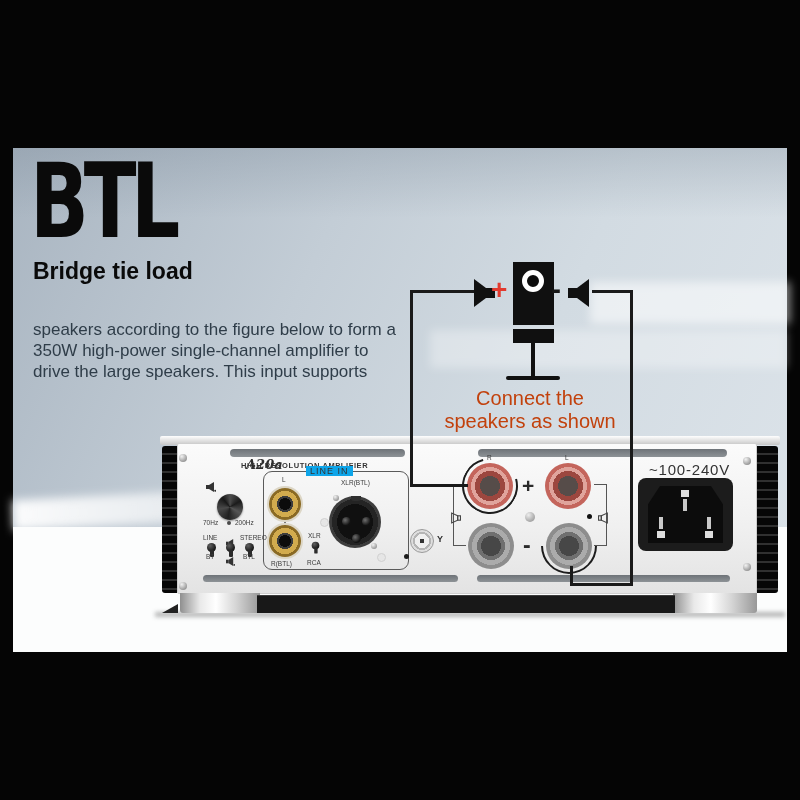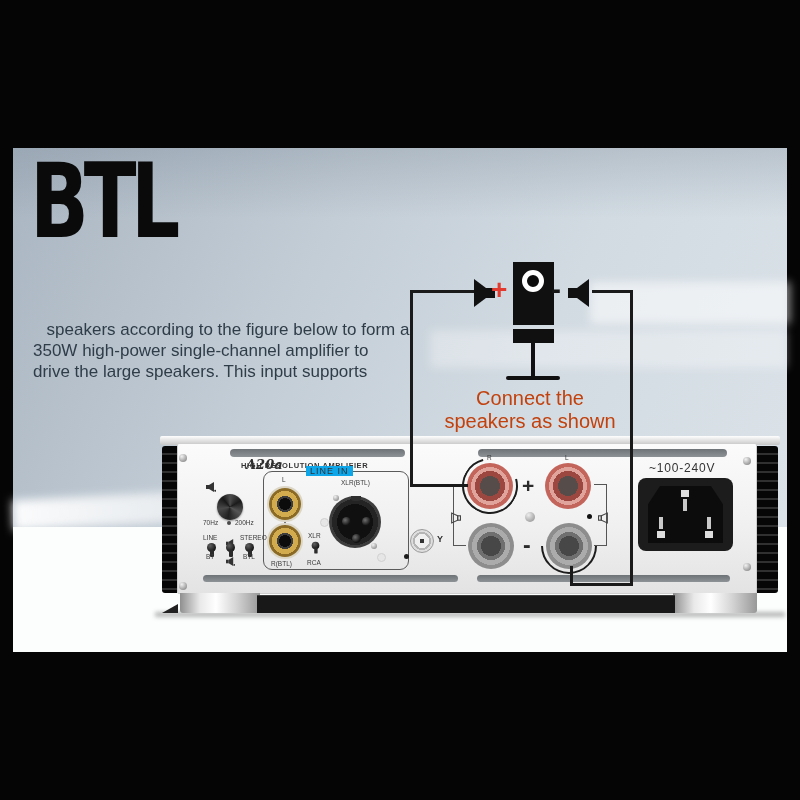--- a/index.html
+++ b/index.html
@@ -47,21 +47,22 @@
 <div id="canvas">
 
   <div id="photo" class="abs"></div>
   <div class="abs streak" style="left:590px;top:282px;width:200px;height:42px;background:rgba(255,255,255,.55);"></div>
   <div class="abs streak" style="left:430px;top:330px;width:357px;height:38px;background:rgba(255,255,255,.32);"></div>
   <div class="abs streak" style="left:13px;top:490px;width:400px;height:30px;transform:rotate(-3deg);background:linear-gradient(90deg,rgba(255,255,255,.95),rgba(255,255,255,.15));"></div>
   <div class="abs" style="left:13px;top:148px;width:774px;height:70px;background:linear-gradient(rgba(120,135,150,.30),rgba(120,135,150,0));"></div>
   <div id="floor" class="abs"></div>
 
   <div id="logo" class="abs">BTL</div>
-  <div class="abs descline" style="top:320px;text-align:center;">speakers according to the figure below to form a</div>
+  <div id="subtitle" class="abs">Bridge tie load</div>
+  <div class="abs descline" style="top:320px;">speakers according to the figure below to form a</div>
   <div class="abs descline" style="top:341px;">350W high-power single-channel amplifier to</div>
   <div class="abs descline" style="top:362px;">drive the large speakers. This input supports</div>
 
   <div class="abs blk" style="left:513px;top:262px;width:41px;height:63px;z-index:6;"></div>
   <div class="abs" style="left:522px;top:270px;width:22px;height:22px;border:5px solid #fff;border-radius:50%;background:#0c0c0c;box-sizing:border-box;z-index:7;"></div>
   <div class="abs blk" style="left:513px;top:329px;width:41px;height:14px;z-index:6;"></div>
   <div class="abs blk" style="left:531px;top:343px;width:4px;height:35px;z-index:6;"></div>
   <div class="abs blk" style="left:506px;top:376px;width:54px;height:4px;border-radius:2px;z-index:6;"></div>
 
   <span class="abs" style="left:470px;top:277px;z-index:6;">
@@ -205,21 +206,21 @@
   <span class="abs spk-ico" style="left:598px;top:510px;">
     <svg width="11" height="12" viewBox="0 0 10 10">
         <g fill="none" stroke="#444" stroke-width="1">
           <rect x="0.5" y="3" width="2.5" height="4"></rect>
           <polygon points="3,3 8.5,0.5 8.5,9.5 3,7"></polygon>
         </g>
       </svg>
   </span>
   <div class="abs" style="left:587px;top:514px;width:5px;height:5px;border-radius:50%;background:#111;z-index:5;"></div>
 
-  <div class="abs" style="left:649px;top:461px;font-size:12px;letter-spacing:.8px;color:#333;z-index:4;">~100-240V</div>
+  <div class="abs" style="left:649px;top:461px;font-size:15px;letter-spacing:.8px;color:#333;z-index:4;">~100-240V</div>
   <div class="abs" style="left:638px;top:478px;width:95px;height:73px;background:#1c1c1c;border-radius:8px;z-index:4;"></div>
   <div class="abs" style="left:648px;top:486px;width:75px;height:57px;background:#0c0c0c;clip-path:polygon(16% 0,84% 0,100% 32%,100% 100%,0 100%,0 32%);z-index:5;"></div>
   <div class="abs" style="left:681px;top:490px;width:8px;height:7px;background:#dedede;z-index:6;"></div>
   <div class="abs" style="left:683px;top:499px;width:4px;height:12px;background:#c9c9c9;z-index:6;"></div>
   <div class="abs" style="left:659px;top:517px;width:4px;height:12px;background:#c9c9c9;z-index:6;"></div>
   <div class="abs" style="left:657px;top:531px;width:8px;height:7px;background:#dedede;z-index:6;"></div>
   <div class="abs" style="left:707px;top:517px;width:4px;height:12px;background:#c9c9c9;z-index:6;"></div>
   <div class="abs" style="left:705px;top:531px;width:8px;height:7px;background:#dedede;z-index:6;"></div>
 
 </div>

